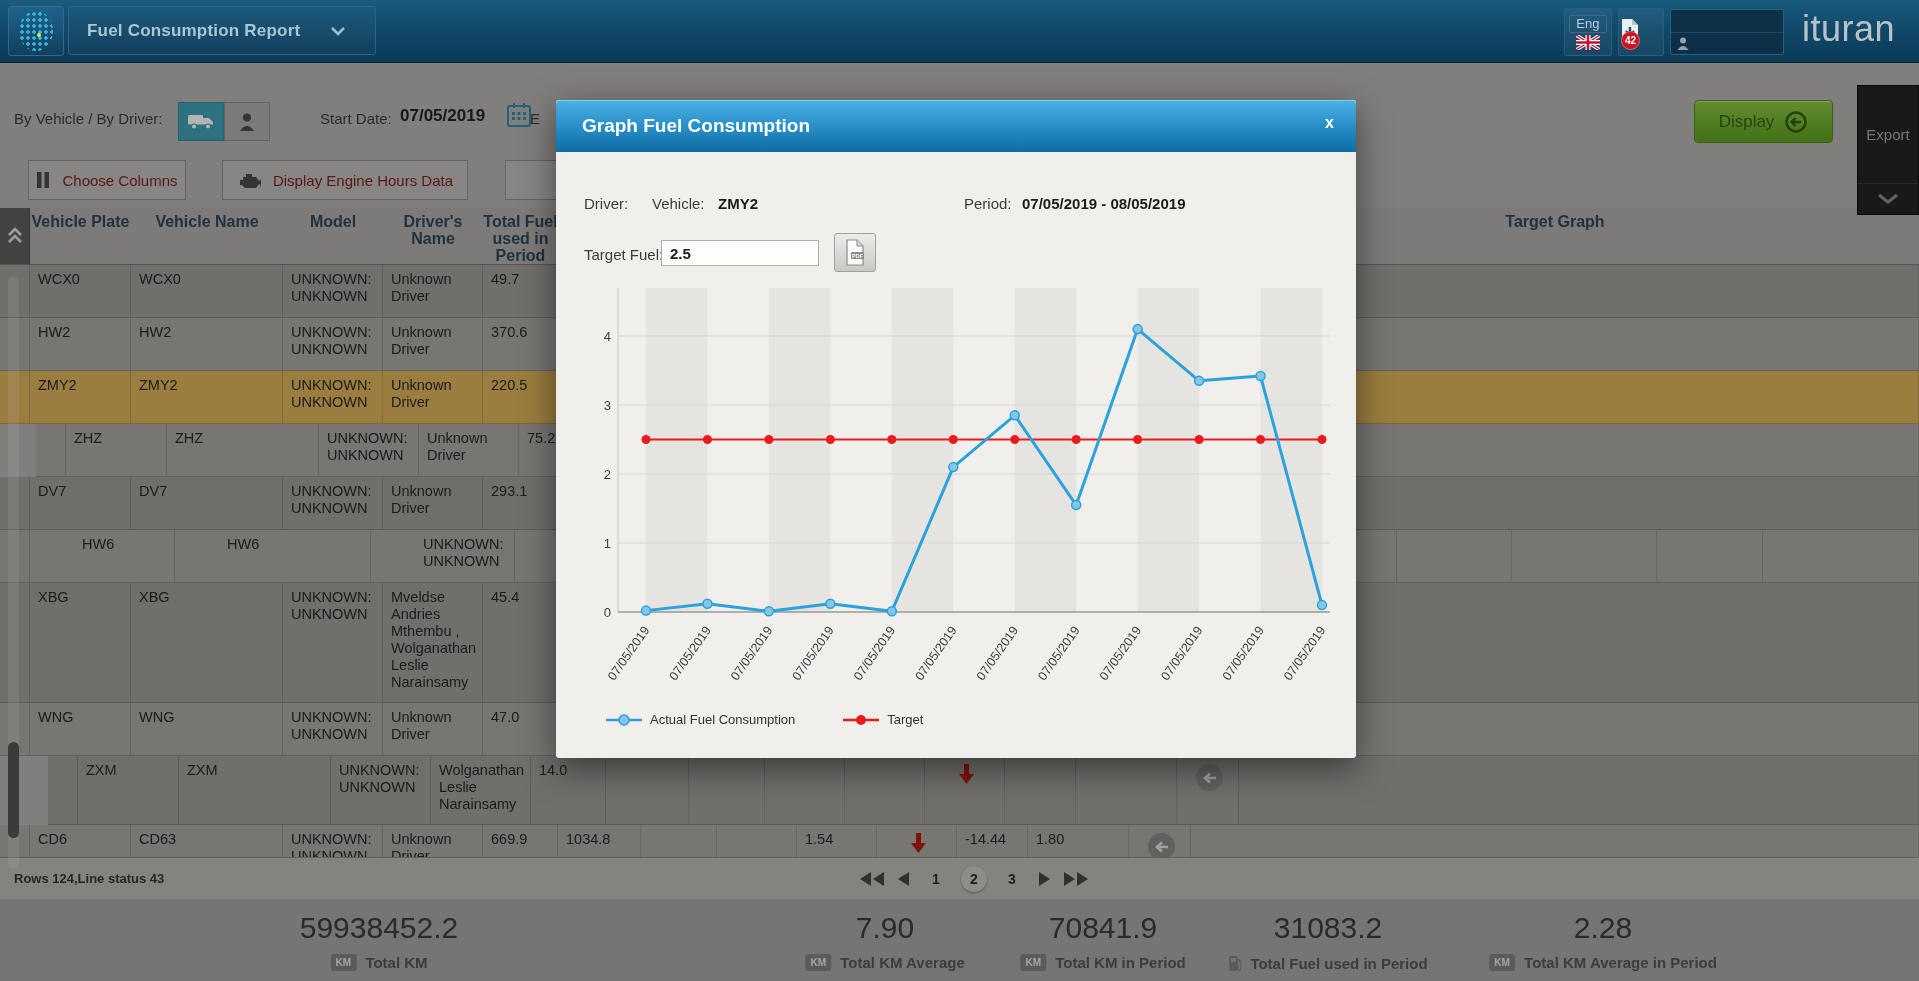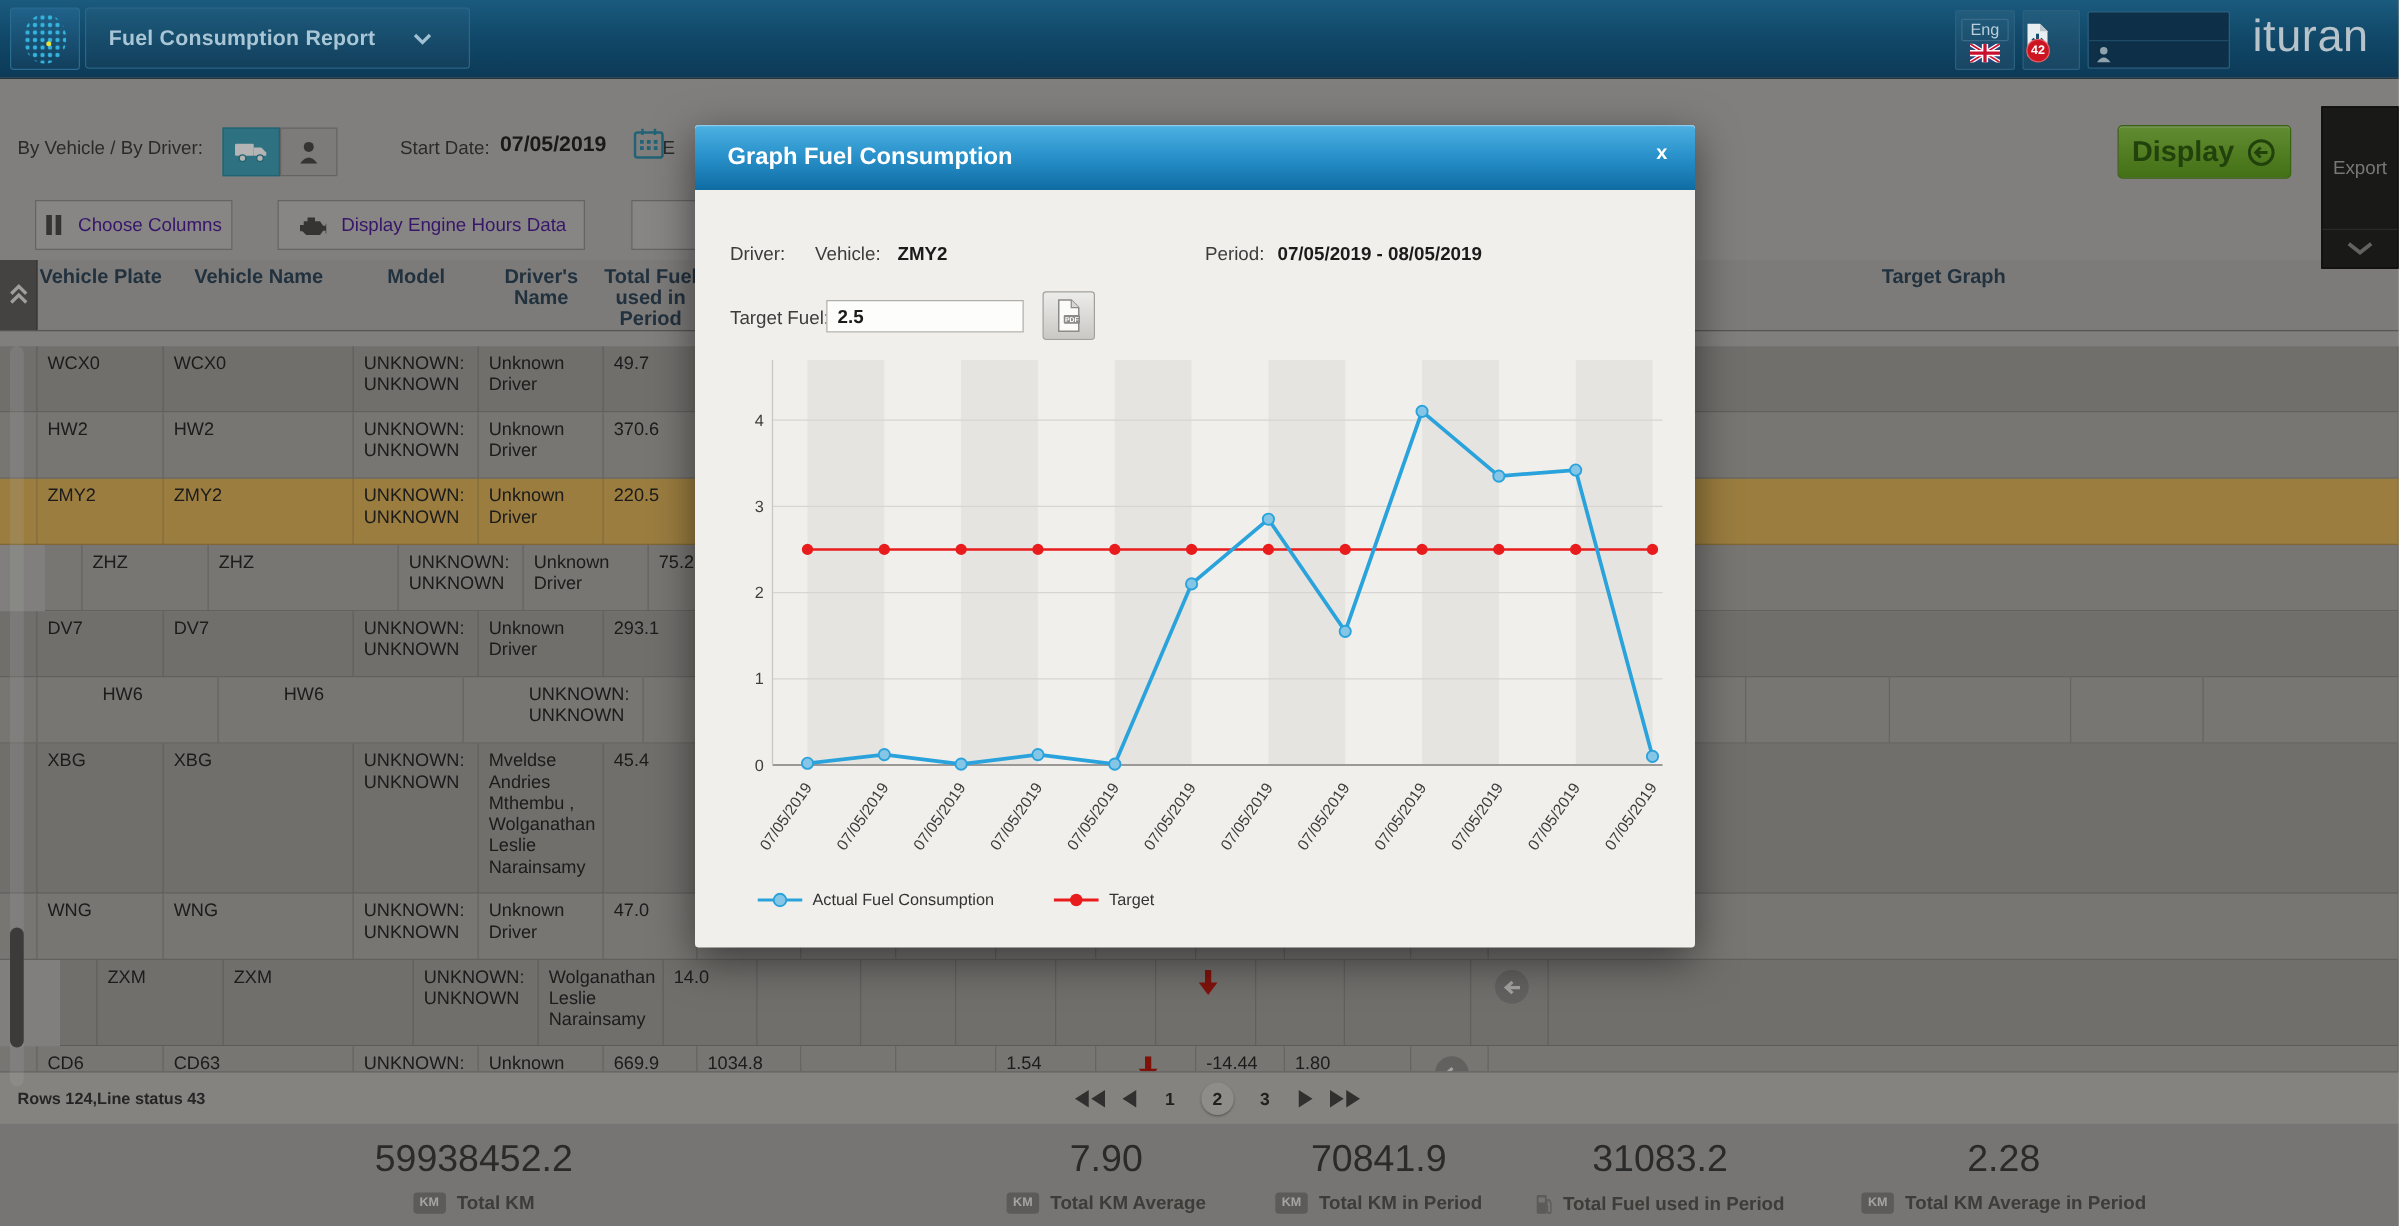--- a/index.html
+++ b/index.html
@@ -37,29 +37,29 @@
           background:#b0aeab;border:1px solid #8f8d8a}
   .tg-btn.active{background:#3f9fb5;border-color:#2f8aa0}
   .startdate-label{position:absolute;left:320px;top:48px;font-size:15px;color:#3a3a3a}
   .startdate-value{position:absolute;left:400px;top:44px;font-size:17px;font-weight:bold;color:#222}
   .cal-icon{position:absolute;left:506px;top:40px;cursor:pointer}
   .end-partial{position:absolute;left:530px;top:48px;font-size:15px;color:#3a3a3a;width:24px;overflow:hidden}
   .display-btn{position:absolute;left:1694px;top:38px;width:137px;height:41px;border-radius:4px;cursor:pointer;
                background:linear-gradient(180deg,#8ac644,#5f9f1c);border:1px solid #4e8c15;
                display:flex;align-items:center;justify-content:center;gap:10px;
                box-shadow:inset 0 1px 0 rgba(255,255,255,.4)}
-  .display-btn span{color:#2e5c0e;font-size:23px;font-weight:bold}
+  .display-btn span{color:#2e5c0e;font-size:17px;font-weight:normal}
   .export-panel{position:absolute;left:1857px;top:23px;width:62px;height:130px;background:#222120;
                 border:1px solid #0c0c0c;box-sizing:border-box;z-index:5}
   .export-btn{height:97px;display:flex;align-items:center;justify-content:center;color:#a8a8a8;
               font-size:15px;cursor:pointer;border-bottom:1px solid #3a3a3a}
   .export-chevron{height:30px;display:flex;align-items:center;justify-content:center;cursor:pointer}
   .tb2-btn{position:absolute;top:98px;height:40px;background:#bfbdba;border:1px solid #8f8d8a;cursor:pointer;
            display:flex;align-items:center;justify-content:center;gap:12px;box-sizing:border-box}
-  .tb2-btn span{font-size:15px;color:#4c1d95}
+  .tb2-btn span{font-size:15px;color:#7f1d1d}
   
   .table{position:absolute;left:0;top:146px;right:0}
   .trow{display:grid;grid-template-columns:30px 101px 152px 100px 100px 75px 83px 76px 80px 80px 80px 71px 101px 62px 1fr}
   .thead{height:56px;background:#b0aeab;border-bottom:1px solid #777}
   .th{font-size:16px;font-weight:bold;color:#2e4457;text-align:center;line-height:17px;padding-top:5px}
   .expander{background:#5f5d5b;display:flex;align-items:center;justify-content:center;cursor:pointer;border-right:1px solid #4c4a48}
   .td{font-size:14.5px;color:#262626;line-height:17px;padding:6px 4px 0 8px;
       border-right:1px solid rgba(60,60,60,.22);overflow:hidden}
   .tbody .trow{border-bottom:1px solid rgba(0,0,0,.18);cursor:pointer}
   .tbody .trow:nth-child(odd){background:#9f9d99}
@@ -247,21 +247,21 @@
         <div class="th"></div>
         <div class="th"></div>
         <div class="th"></div>
       <div class="th"></div>
         <div class="th"></div>
         <div class="th"></div>
         <div class="th"></div>
       <div class="th">Target Graph</div>
     </div>
     <div class="tbody">
-        <div class="trow" style="height: 52px; margin-top: 12px;">
+        <div class="trow" style="height: 52px;">
           <div class="td"></div>
           <div class="td">WCX0</div>
           <div class="td">WCX0</div>
           <div class="td">UNKNOWN: UNKNOWN</div>
           <div class="td">Unknown Driver</div>
           <div class="td">49.7</div>
           <div class="td"></div>
           <div class="td"></div>
           <div class="td"></div>
           <div class="td"></div>

